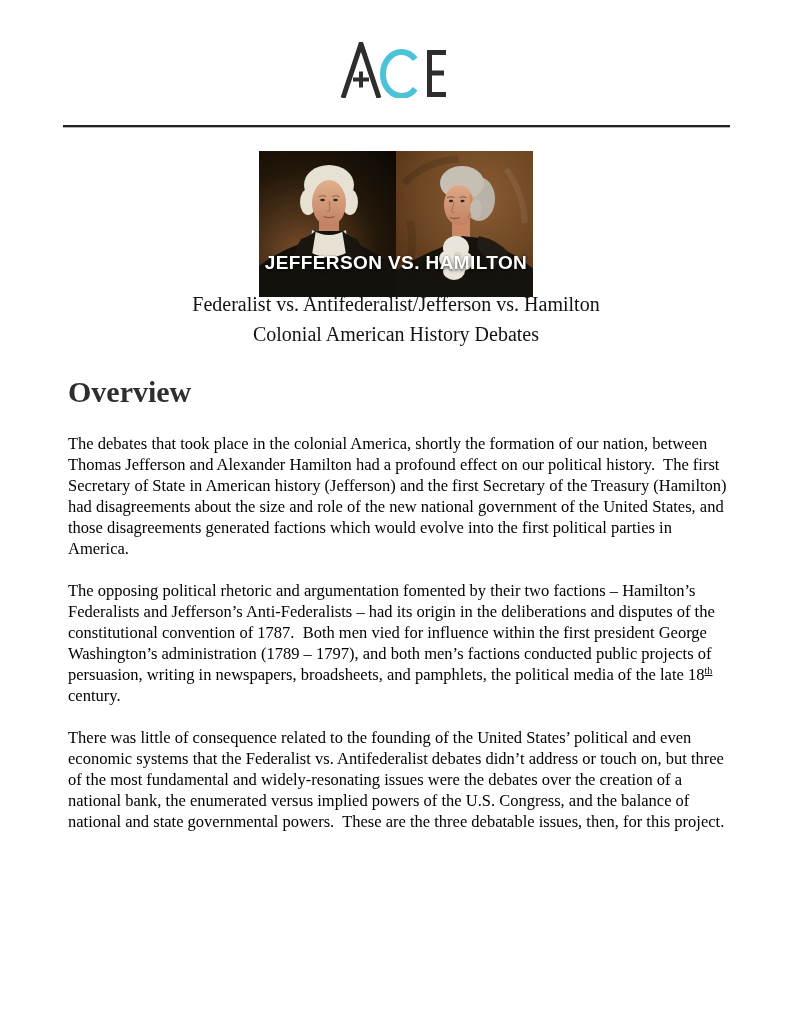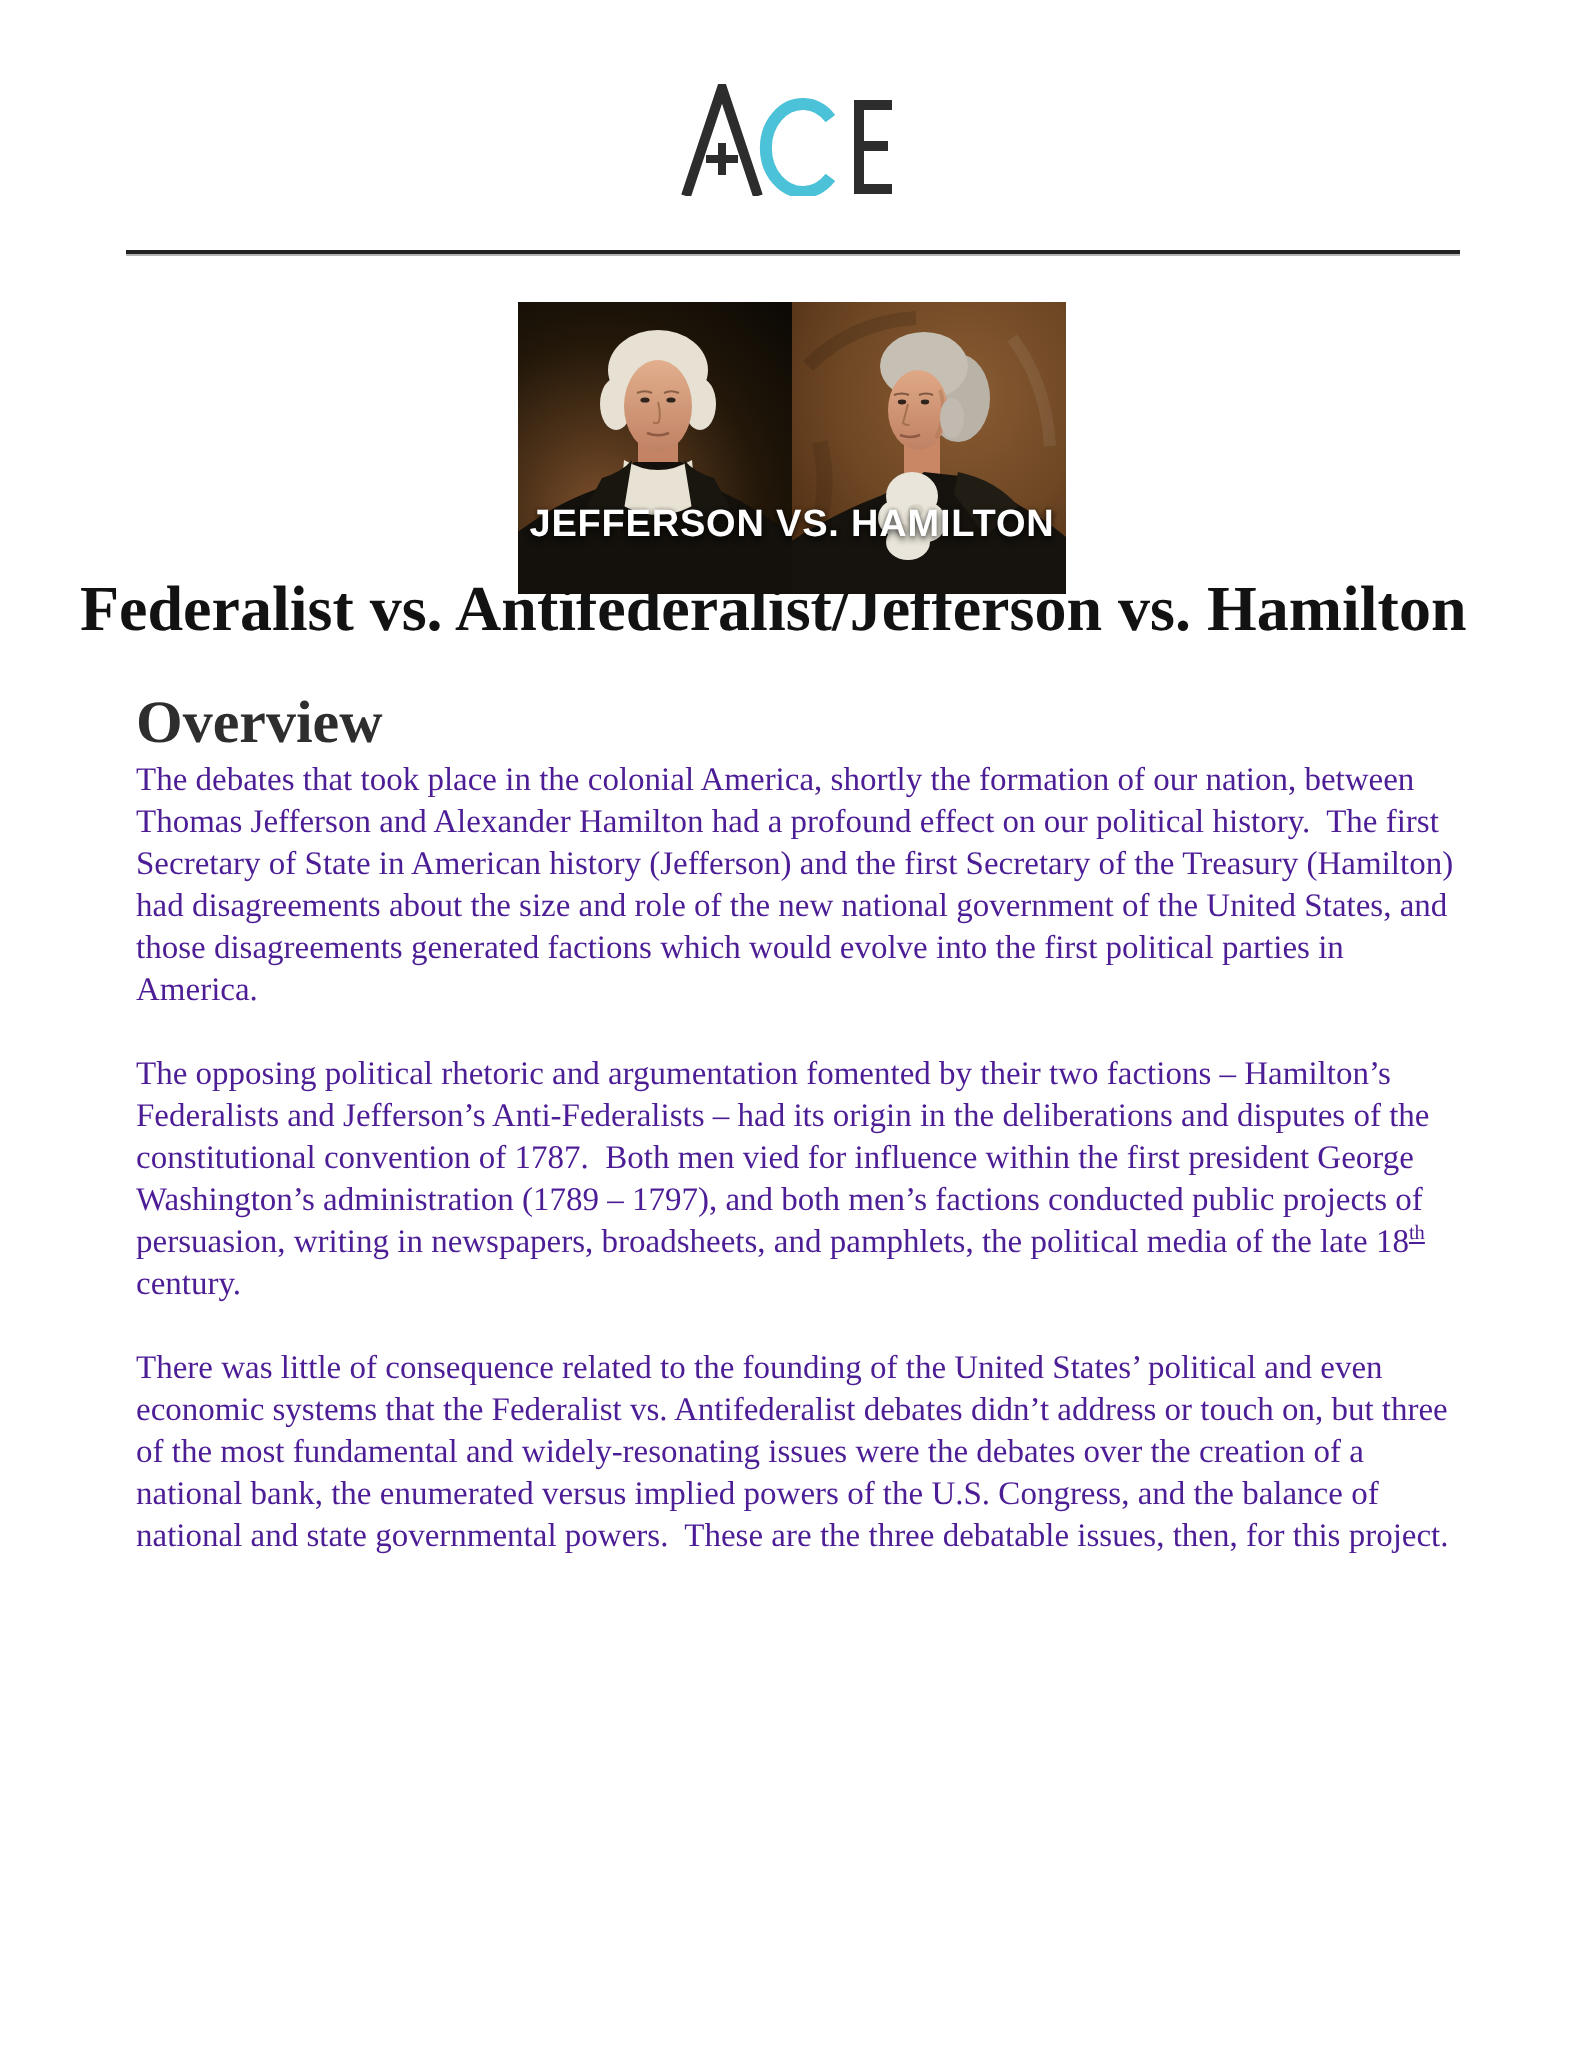--- a/index.html
+++ b/index.html
@@ -41,31 +41,31 @@
     text-align: center;
     font-family: "Liberation Sans", sans-serif;
     font-weight: bold; font-size: 19px; letter-spacing: 0.4px;
     color: #ffffff;
     text-shadow: 0 2px 3px rgba(0,0,0,0.55), 0 0 2px rgba(0,0,0,0.4);
     white-space: nowrap;
   }
 
   
   .doc-title {
-    margin: 8px 40px 0; 
-    font-size: 32px; line-height: 30px; font-weight: bold; color: #121212;
+    margin: 8px 40px 0; text-align: center;
+    font-size: 20px; line-height: 30px; font-weight: normal; color: #121212;
   }
   .doc-title span { display: block; }
   .overview-heading {
     margin: 26px 62px 0 68px;
     font-size: 30px; line-height: 34px; font-weight: bold; color: #2e2e2e;
   }
   .body-text {
-    margin: 0 62px 0 68px;
-    font-size: 16.5px; line-height: 21px; color: #4c1d95;
+    margin: 24px 62px 0 68px;
+    font-size: 16.5px; line-height: 21px; color: #000000;
     white-space: pre-wrap;
   }
   .body-text + .body-text { margin-top: 21px; }
   .body-text sup { font-size: 0.62em; line-height: 0; vertical-align: super; text-decoration: underline; }
 </style>
 </head>
 <body>
 
 <div class="page">
 
@@ -191,20 +191,21 @@
         </g>
 
         <ellipse cx="80" cy="58" rx="6" ry="10" fill="#c0bab0"></ellipse>
       </svg>
     </div>
     <figcaption class="hero-caption">JEFFERSON VS. HAMILTON</figcaption>
   </figure>
 
   <h1 class="doc-title">
     <span>Federalist vs. Antifederalist/Jefferson vs. Hamilton</span>
+    <span>Colonial American History Debates</span>
   </h1>
 
   <h2 class="overview-heading">Overview</h2>
 
   <p class="body-text">The debates that took place in the colonial America, shortly the formation of our nation, between Thomas Jefferson and Alexander Hamilton had a profound effect on our political history.  The first Secretary of State in American history (Jefferson) and the first Secretary of the Treasury (Hamilton) had disagreements about the size and role of the new national government of the United States, and those disagreements generated factions which would evolve into the first political parties in America.</p>
 
   <p class="body-text"><span>The opposing political rhetoric and argumentation fomented by their two factions – Hamilton’s Federalists and Jefferson’s Anti-Federalists – had its origin in the deliberations and disputes of the constitutional convention of 1787.  Both men vied for influence within the first president George Washington’s administration (1789 – 1797), and both men’s factions conducted public projects of persuasion, writing in newspapers, broadsheets, and pamphlets, the political media of the late 18</span><sup>th</sup><span> century.</span></p>
 
   <p class="body-text">There was little of consequence related to the founding of the United States’ political and even economic systems that the Federalist vs. Antifederalist debates didn’t address or touch on, but three of the most fundamental and widely-resonating issues were the debates over the creation of a national bank, the enumerated versus implied powers of the U.S. Congress, and the balance of national and state governmental powers.  These are the three debatable issues, then, for this project.</p>
 

